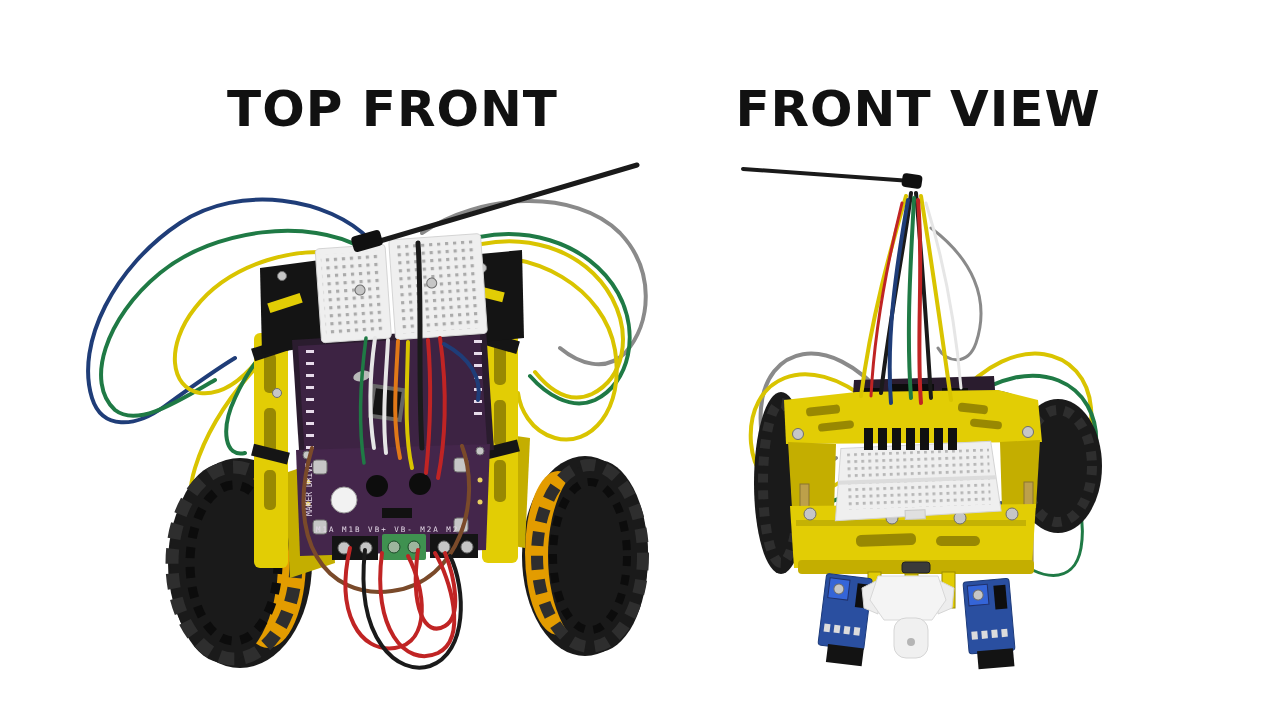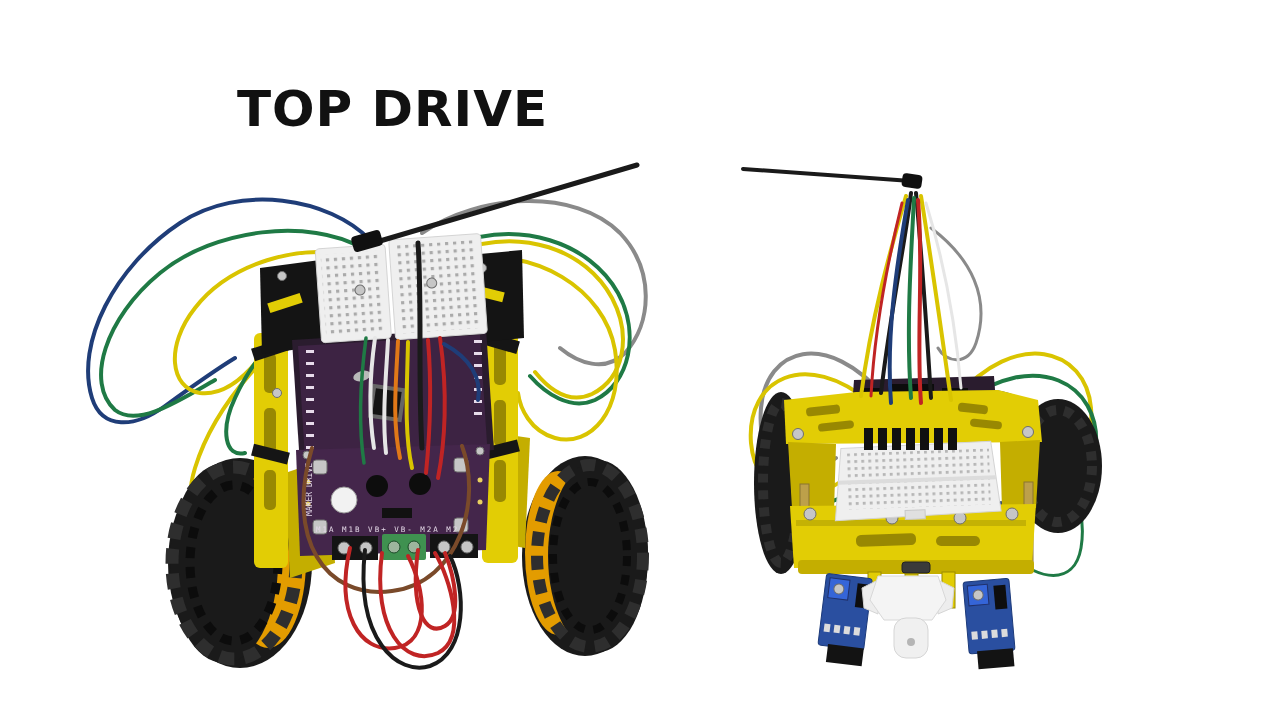--- a/index.html
+++ b/index.html
@@ -42,21 +42,22 @@
   .w-gry{stroke:var(--wire_gray,#8a8a8a)}
   .w-org{stroke:var(--wire_orange,#e07818)}
   .w-brn{stroke:var(--wire_brown,#7a4a2a)}
   text.pcb-label{fill:#e3d7e6;font-family:"DejaVu Sans Mono", monospace}
 </style>
 </head>
 <body>
 
 <div class="canvas">
 
-  <div class="view-label" id="label-top">TOP DRIVE</div>
+  <div class="view-label" id="label-top">TOP FRONT</div>
+  <div class="view-label" id="label-front">FRONT VIEW</div>
 
   <svg id="photo-top" class="photo" viewBox="0 0 645 545">
     <defs>
       <pattern id="holesL" width="8" height="8" patternUnits="userSpaceOnUse">
         <rect x="2" y="2" width="3.2" height="3.2" fill="#aaaaaa"></rect>
       </pattern>
     </defs>
 
     <g>
       <path class="w w-blu" d="M340,92 C300,50 210,35 150,75 C85,118 45,195 62,250 C72,282 105,280 135,258 C160,240 185,222 205,210"></path>

